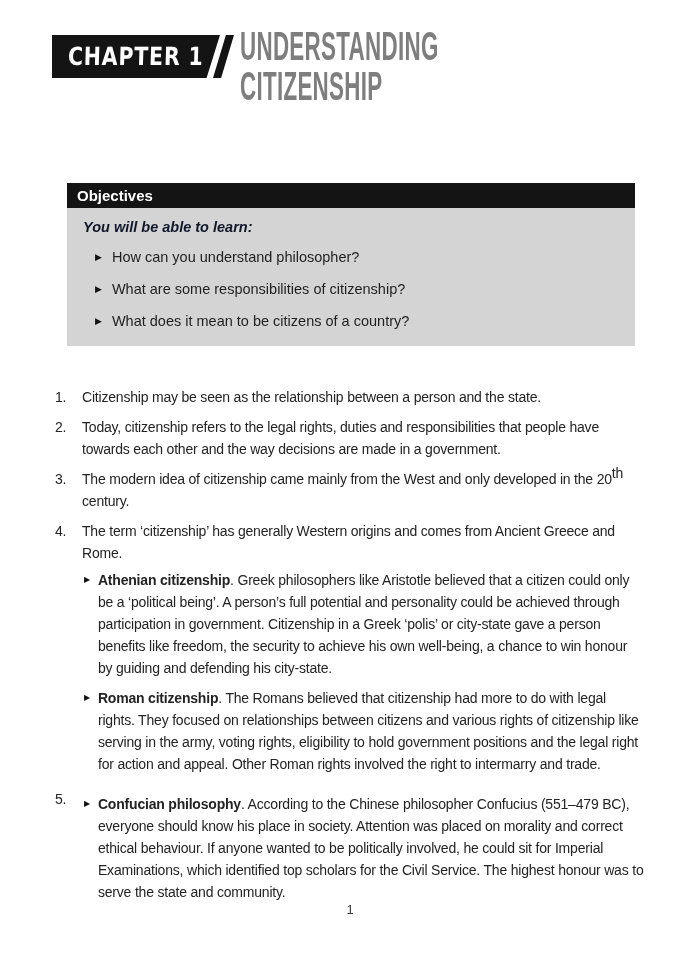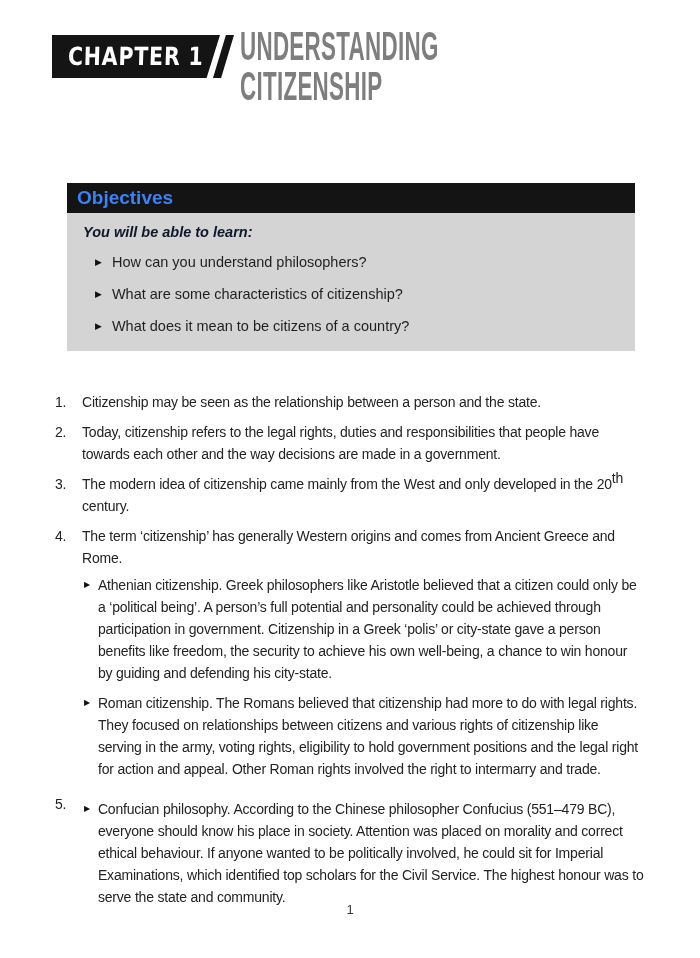--- a/index.html
+++ b/index.html
@@ -50,22 +50,22 @@
     letter-spacing: 0.5px;
   }
   .title-line { display: block; white-space: nowrap; }
 
   
   .content { position: absolute; left: 0; top: 183px; width: 700px; }
 
   
   .objectives { margin-left: 67px; width: 568px; }
   .obj-header {
-    background: #141414; color: #3b82f6;
-    font-weight: bold; font-size: 19px;
+    background: #141414; color: #ffffff;
+    font-weight: bold; font-size: 15px;
     padding: 4px 10px 4px 10px;
   }
   .obj-body { background: #d4d4d4; padding: 9px 14px 2px 14px; }
   .obj-intro {
     font-style: italic; font-weight: bold;
     font-size: 14.5px; color: #0f172a;
     margin: 2px 0 13px 2px;
   }
   .obj-list { list-style: none; margin: 0; padding: 0; }
   .obj-item { display: flex; margin: 0 0 13px 14px; font-size: 14.5px; line-height: 19px; color: #1f1f1f; }
@@ -86,21 +86,21 @@
     white-space: nowrap;
   }
   .num-list { margin: 0; padding: 0; }
   .num-item { display: flex; margin-bottom: 5px; font-size: 14px; line-height: 22px; letter-spacing: -0.2px; }
   .num { flex: none; width: 27px; }
   .num-body { flex: 1; }
   .num-text { margin-bottom: 3px; }
   .sub-item { display: flex; margin: 5px 0 8px 2px; }
   .sub-tri { flex: none; font-size: 8px; line-height: 22px; margin-right: 8px; color: #111; }
   .sub-text { flex: 1; }
-  .lead { font-weight: normal; text-align: center; }
+  .lead { font-weight: bold; text-align: center; }
   sup { font-size: 14px; line-height: 0; }
 
   
   .page-footer {
     position: absolute; left: 0; top: 902px; width: 700px;
     text-align: center; font-size: 13px; color: #3a3a3a;
   }
 </style>
 </head>
 <body>
@@ -119,25 +119,25 @@
 
 <div class="content">
 
   <section class="objectives">
     <div class="obj-header">Objectives</div>
     <div class="obj-body">
       <p class="obj-intro">You will be able to learn:</p>
       <ul class="obj-list">
         <li class="obj-item">
           <span class="tri">▶</span>
-          <span>How can you understand philosophers?</span>
+          <span>How can you understand philosopher?</span>
         </li>
         <li class="obj-item">
           <span class="tri">▶</span>
-          <span>What are some characteristics of citizenship?</span>
+          <span>What are some responsibilities of citizenship?</span>
         </li>
         <li class="obj-item">
           <span class="tri">▶</span>
           <span>What does it mean to be citizens of a country?</span>
         </li>
       </ul>
     </div>
   </section>
 
   <section class="section">

